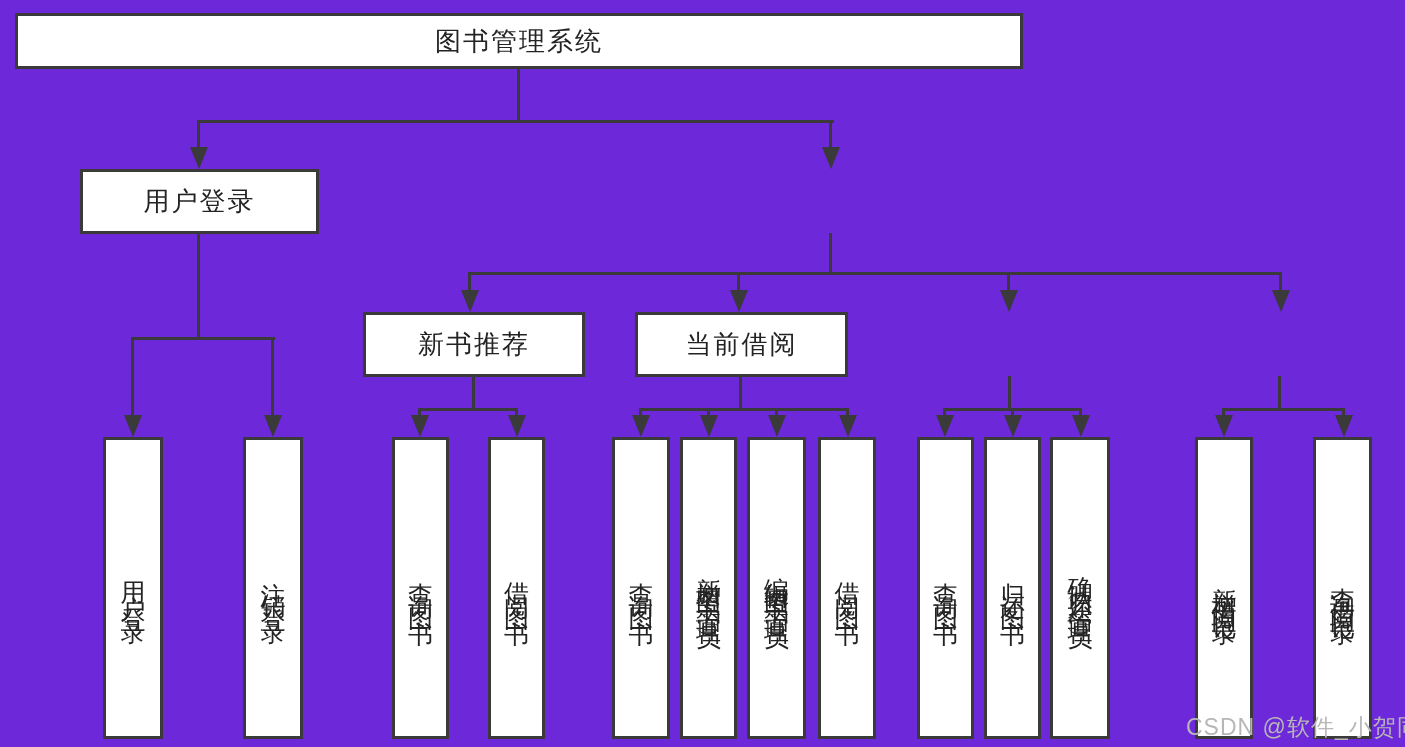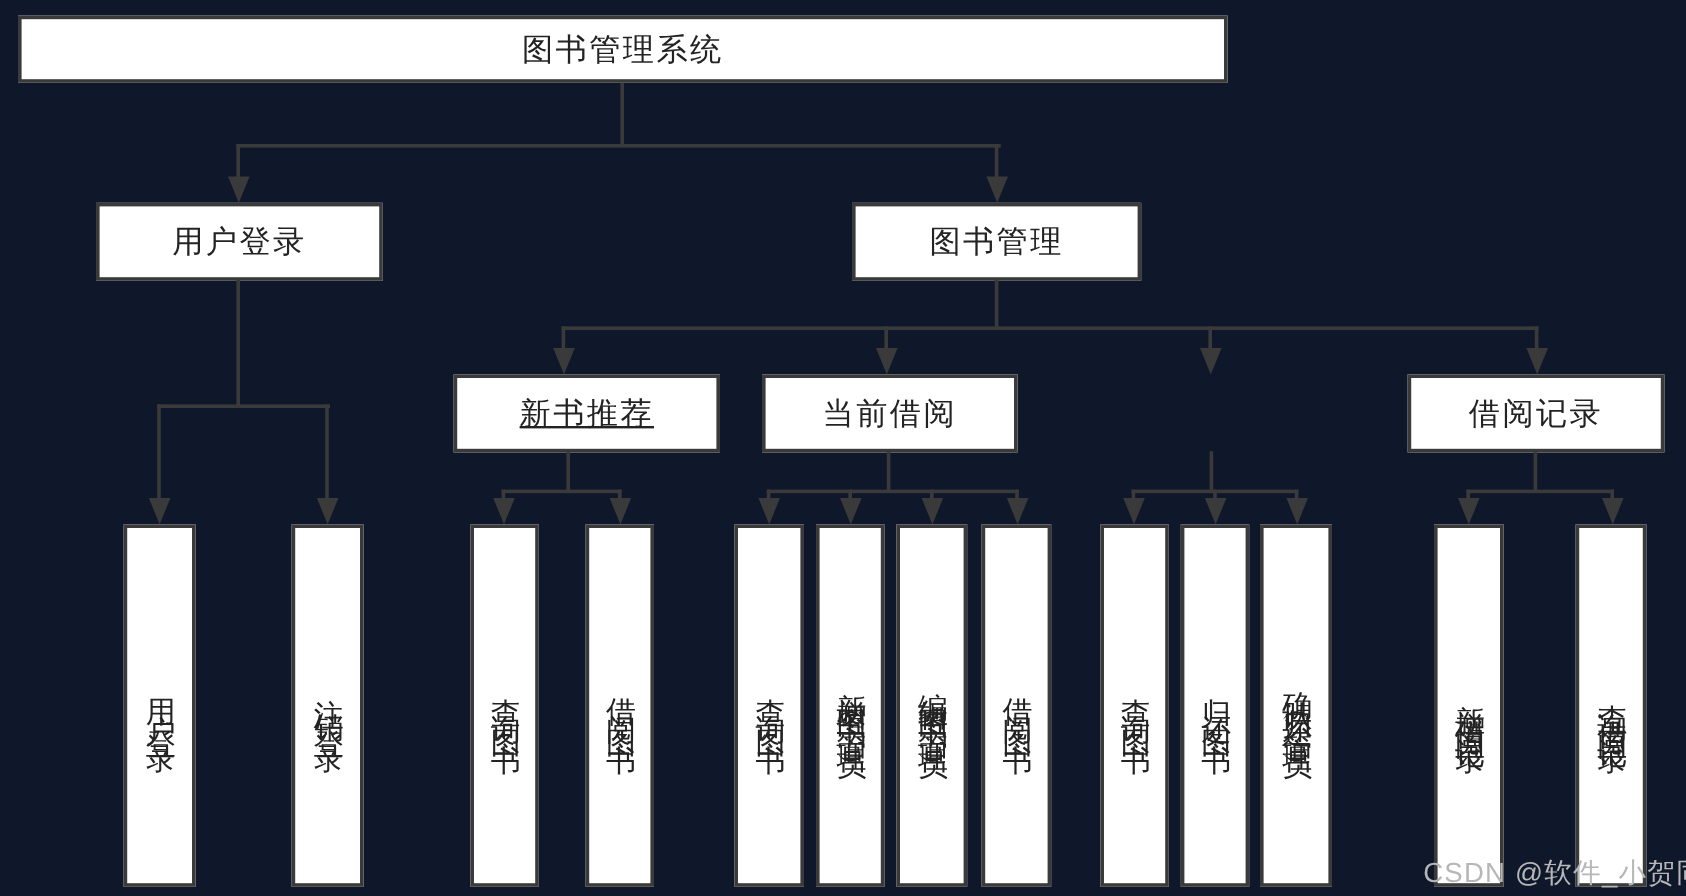--- a/index.html
+++ b/index.html
@@ -1,17 +1,17 @@
 <!DOCTYPE html>
 <html><head>
 <meta charset="utf-8">
 <style>
   html,body{margin:0;padding:0;background:#ffffff;}
   #canvas{
-    position:relative;width:1405px;height:747px;background:#0f172a;overflow:hidden;
+    position:relative;width:1405px;height:747px;background:#6d28d9;overflow:hidden;
     font-family:"Liberation Sans","DejaVu Sans",sans-serif;color:#222222;
   }
   .box{
     position:absolute;box-sizing:border-box;border:3px solid #3a3a3a;background:#ffffff;
     display:flex;align-items:center;justify-content:center;
     font-size:26px;letter-spacing:2px;color:#232323;
   }
   .leaf{
     position:absolute;box-sizing:border-box;border:3px solid #3a3a3a;background:#ffffff;
     top:437px;height:302px;display:flex;align-items:center;justify-content:center;
@@ -46,50 +46,44 @@
   <div class="vl" style="left:517px;top:69px;height:53px;"></div>
   <div class="hl" style="left:197px;top:120px;width:637px;"></div>
   <div class="vl" style="left:197px;top:120px;height:28px;"></div>
   <div class="arrow" style="left:190px;top:147px;"></div>
   <div class="vl" style="left:829px;top:120px;height:28px;"></div>
   <div class="arrow" style="left:822px;top:147px;"></div>
 
   <div class="box" style="left:80px;top:169px;width:239px;height:65px;">
     <span>用户登录</span>
   </div>
-  <div class="box" style="left:710px;top:169px;width:241px;height:65px;">
-    <span>图书管理</span>
-  </div>
 
   <div class="vl" style="left:197px;top:233px;height:106px;"></div>
   <div class="hl" style="left:131px;top:337px;width:144px;"></div>
   <div class="vl" style="left:131px;top:337px;height:78px;"></div>
   <div class="arrow" style="left:124px;top:415px;"></div>
   <div class="vl" style="left:271px;top:337px;height:78px;"></div>
   <div class="arrow" style="left:264px;top:415px;"></div>
 
   <div class="vl" style="left:829px;top:233px;height:41px;"></div>
   <div class="hl" style="left:468px;top:272px;width:814px;"></div>
   <div class="vl" style="left:468px;top:272px;height:20px;"></div>
   <div class="arrow" style="left:461px;top:290px;"></div>
   <div class="vl" style="left:737px;top:272px;height:20px;"></div>
   <div class="arrow" style="left:730px;top:290px;"></div>
   <div class="vl" style="left:1007px;top:272px;height:20px;"></div>
   <div class="arrow" style="left:1000px;top:290px;"></div>
   <div class="vl" style="left:1279px;top:272px;height:20px;"></div>
   <div class="arrow" style="left:1272px;top:290px;"></div>
 
-  <div class="box" style="left:378px;top:312px;width:222px;height:65px;text-decoration:underline;">
+  <div class="box" style="left:363px;top:312px;width:222px;height:65px;">
     <span>新书推荐</span>
   </div>
   <div class="box" style="left:635px;top:312px;width:213px;height:65px;">
     <span>当前借阅</span>
-  </div>
-  <div class="box" style="left:1173px;top:312px;width:214px;height:65px;">
-    <span>借阅记录</span>
   </div>
 
   <div class="vl" style="left:472px;top:376px;height:34px;"></div>
   <div class="hl" style="left:418px;top:408px;width:100px;"></div>
   <div class="vl" style="left:418px;top:408px;height:9px;"></div>
   <div class="arrow" style="left:411px;top:415px;"></div>
   <div class="vl" style="left:515px;top:408px;height:9px;"></div>
   <div class="arrow" style="left:508px;top:415px;"></div>
 
   <div class="vl" style="left:739px;top:376px;height:34px;"></div>

